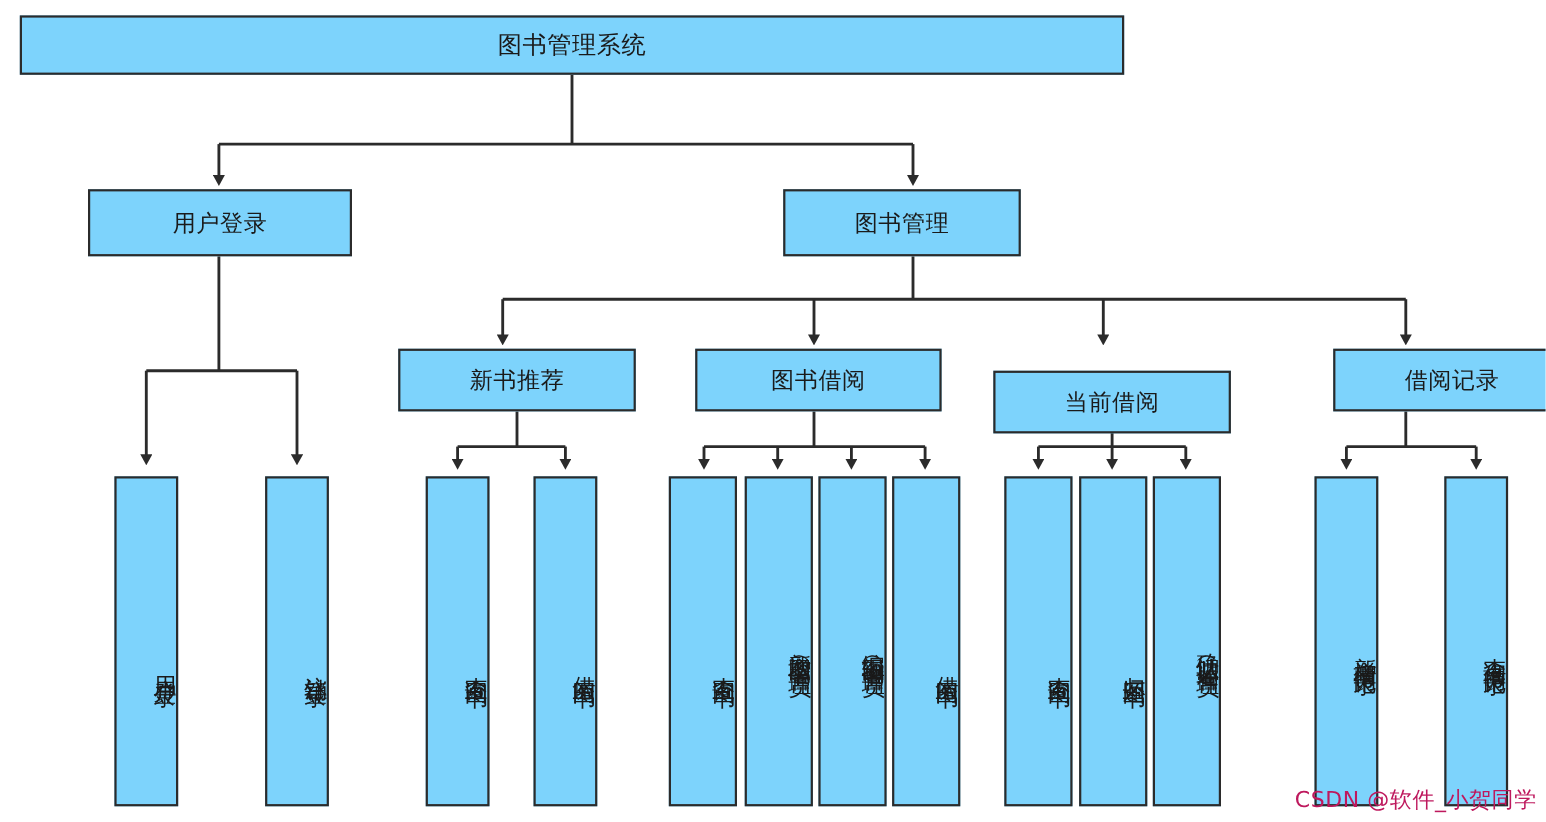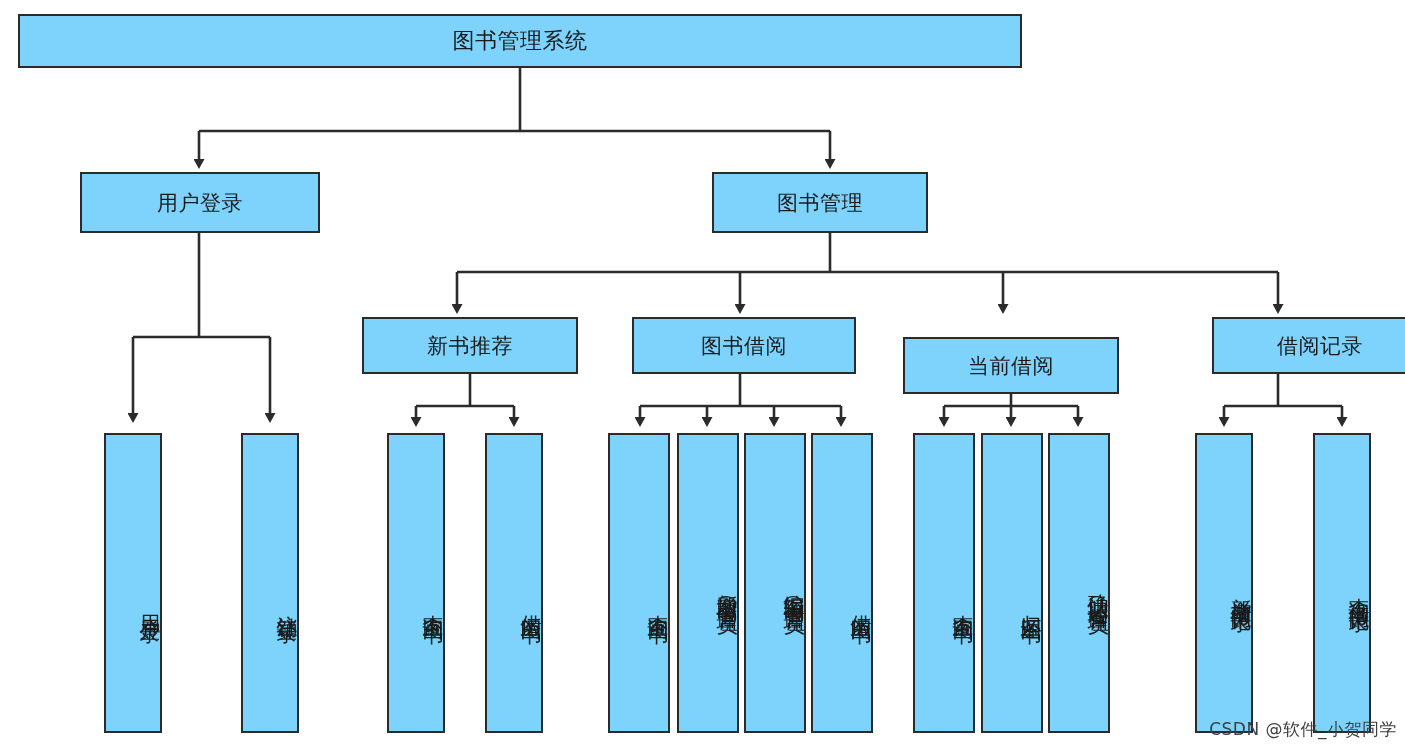--- a/index.html
+++ b/index.html
@@ -60,22 +60,22 @@
   .node.vert.tall .vlabel {
     margin-top: 14px;
   }
   .node.root {
     font-size: 22px;
   }
   .watermark {
     position: absolute;
     right: 8px;
     bottom: 6px;
-    font-size: 17px;
-    color: #404040;
+    font-size: 20px;
+    color: #be185d;
     white-space: nowrap;
     letter-spacing: 0.5px;
     pointer-events: none;
   }
 </style>
 </head>
 <body>
 
 <div id="diagram-root">
 

